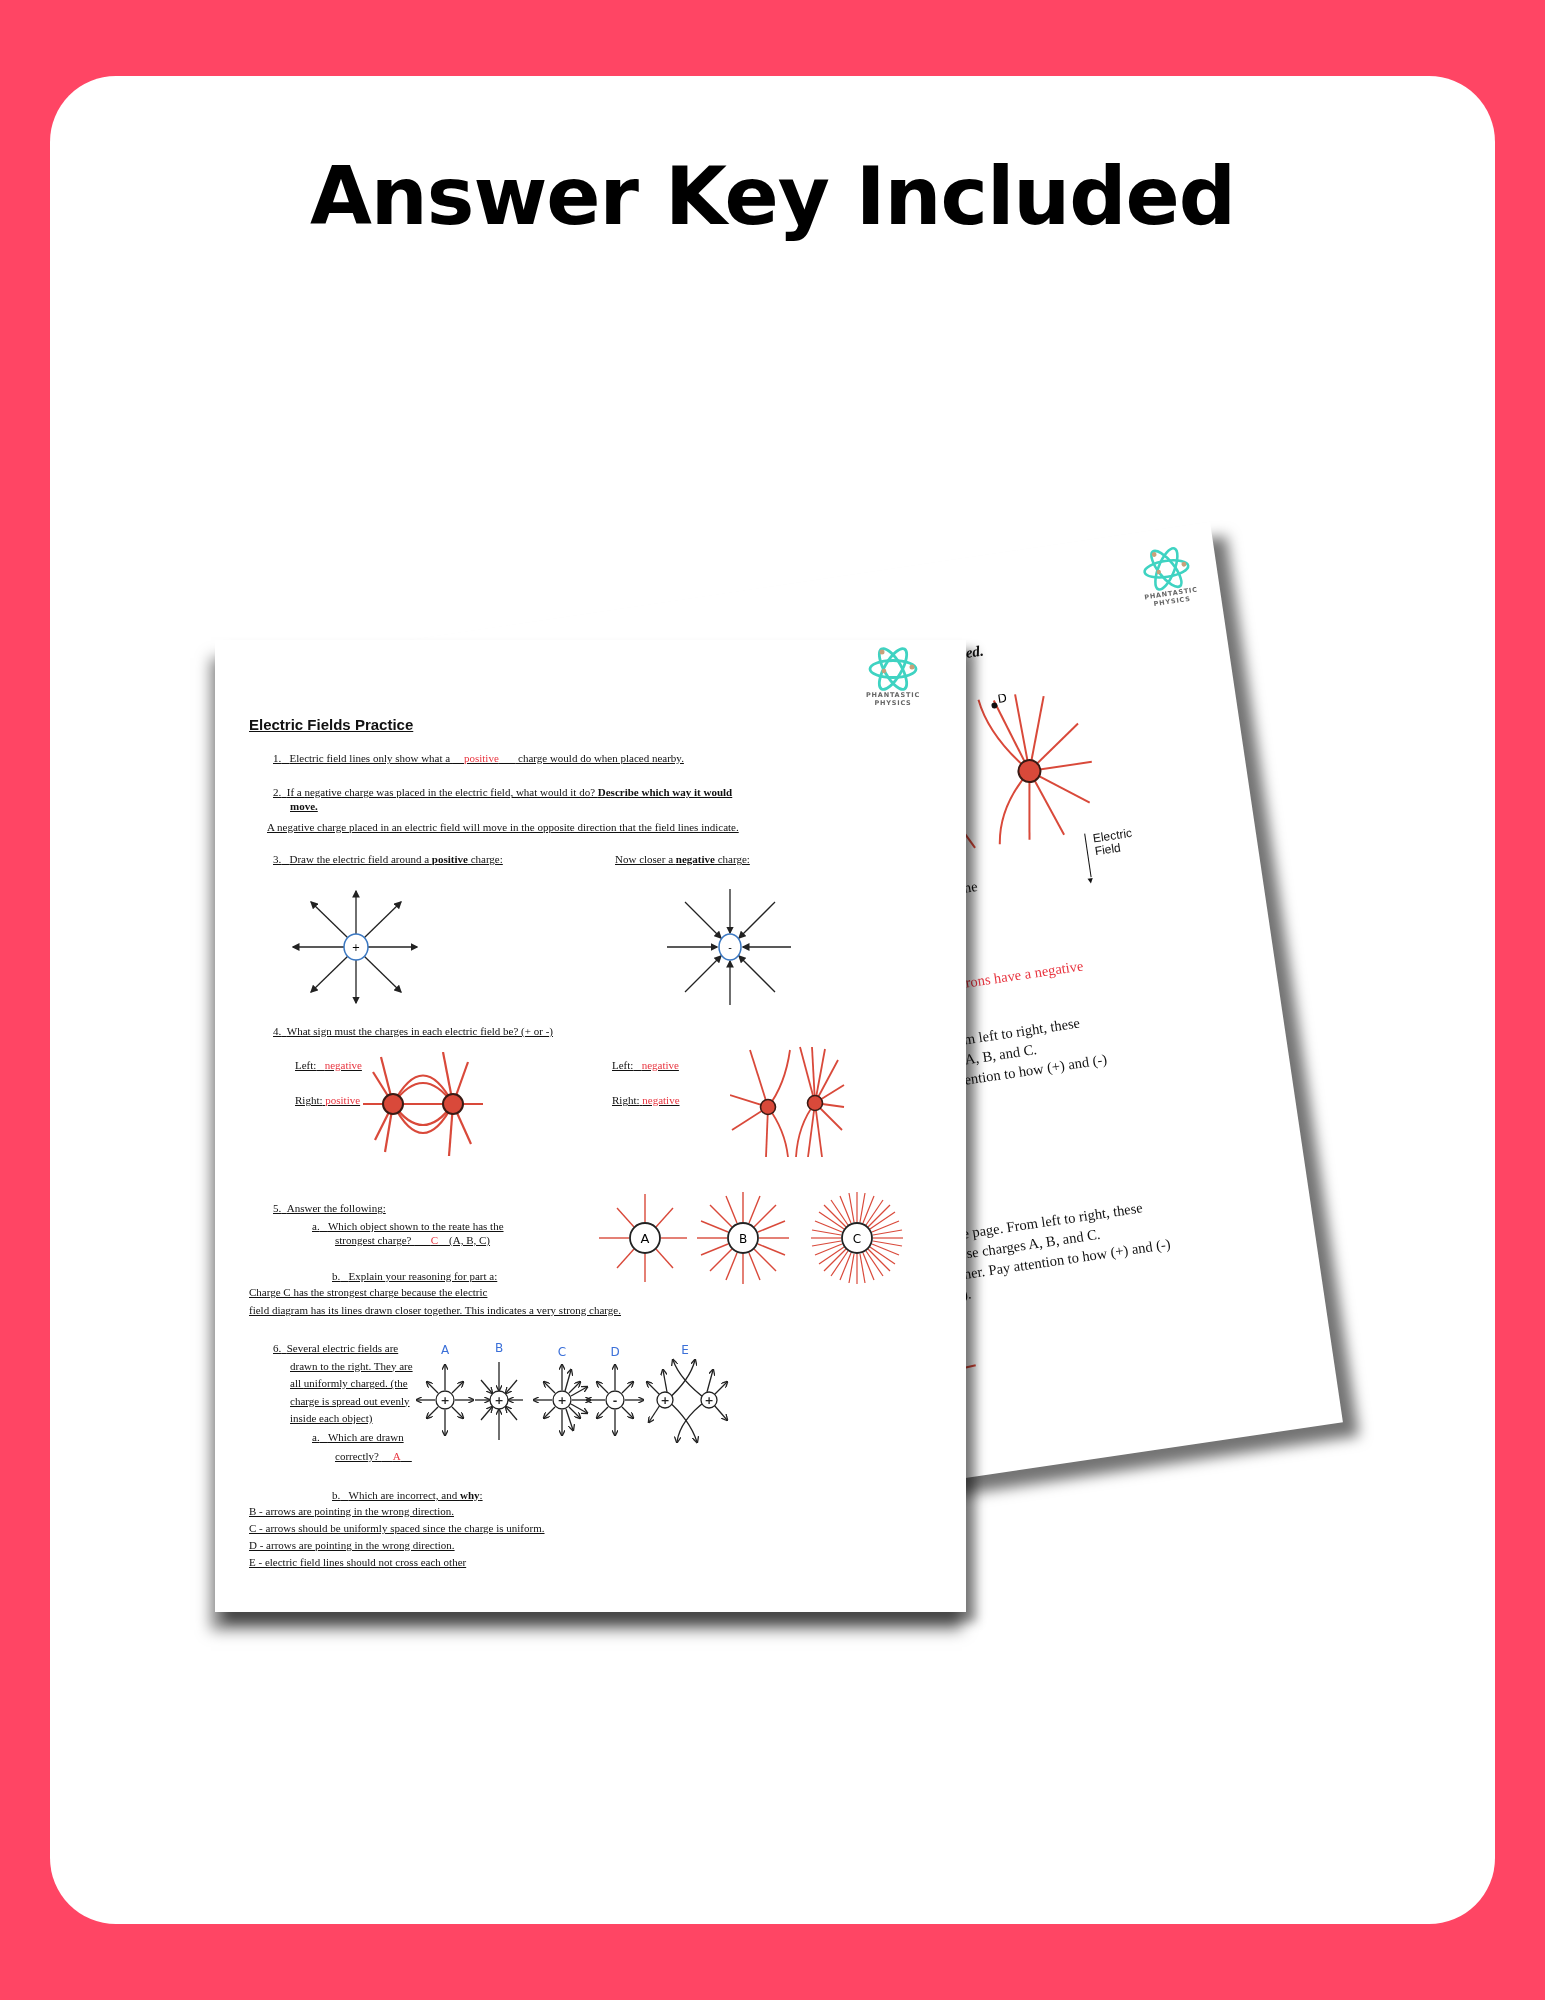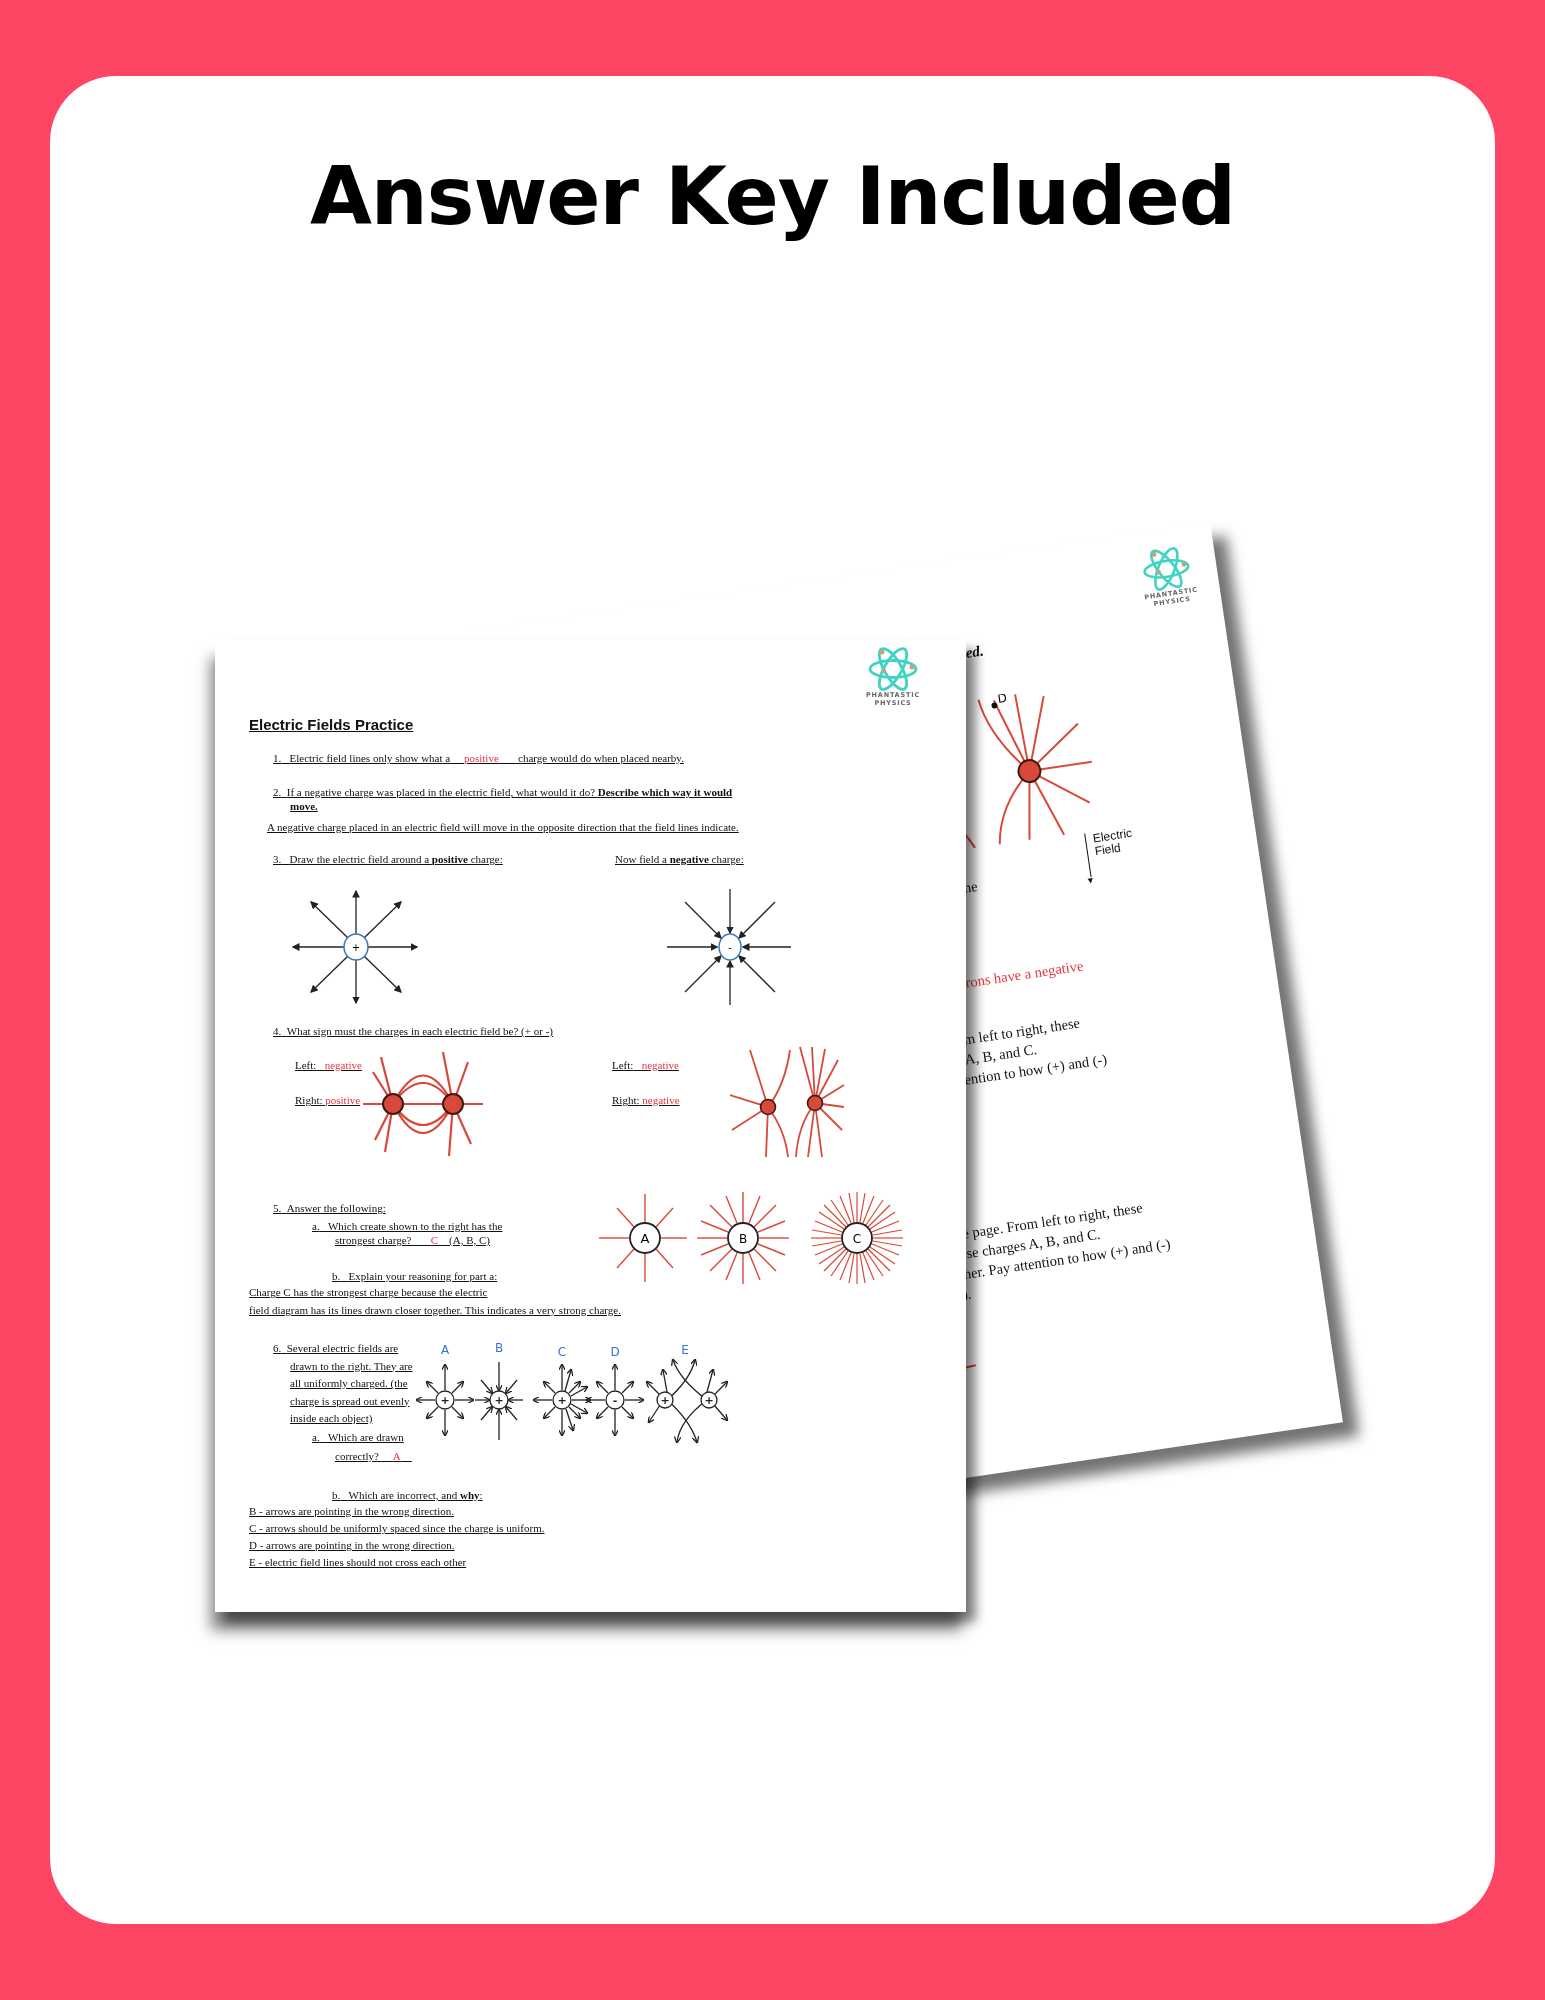--- a/index.html
+++ b/index.html
@@ -151,21 +151,21 @@
   <div class="fp" style="left:58px;top:146px;">
     <span>2.</span>&nbsp;&nbsp;<span>If a </span><u>negative</u><span> charge was placed in the electric field, what would it do? </span><b>Describe which way it would</b><br>
     <span style="padding-left:17px;"><b>move.</b></span>
   </div>
   <div class="fp red" style="left:52px;top:181px;">A negative charge placed in an electric field will move in the opposite direction that the field lines indicate.</div>
 
   <div class="fp" style="left:58px;top:213px;">
     <span>3.</span>&nbsp;&nbsp;&nbsp;<span>Draw the electric field around a </span><b>positive</b><span> charge:</span>
   </div>
   <div class="fp" style="left:400px;top:213px;">
-    <span>Now field a </span><b>negative</b><span> charge:</span>
+    <span>Now closer a </span><b>negative</b><span> charge:</span>
   </div>
 
   <svg style="position:absolute;left:76px;top:247px;" width="130" height="120" viewBox="0 0 130 120">
     <defs>
         <marker id="ah" markerWidth="6" markerHeight="6" refX="5" refY="3" orient="auto">
           <path d="M0 0 L6 3 L0 6 z" fill="#222"></path>
         </marker>
       </defs>
     <g stroke="#222" stroke-width="1.3" marker-end="url(#ah)">
       <line x1="65" y1="48" x2="65" y2="4"></line>
@@ -247,21 +247,21 @@
         <path d="M85 58 L92 112"></path>
         <path d="M85 58 L78 112"></path>
         <path d="M85 58 Q68 80 66 112"></path>
     </g>
     <circle cx="38" cy="62" r="7.5" fill="#d9493a" stroke="#3a1a14" stroke-width="1.6"></circle>
     <circle cx="85" cy="58" r="7.5" fill="#d9493a" stroke="#3a1a14" stroke-width="1.6"></circle>
   </svg>
 
   <div class="fp" style="left:58px;top:562px;"><span>5.</span>&nbsp;&nbsp;<span>Answer the following:</span></div>
   <div class="fp" style="left:97px;top:580px;">
-    <span>a.</span>&nbsp;&nbsp;&nbsp;<span>Which create shown to the right has the</span><br>
+    <span>a.</span>&nbsp;&nbsp;&nbsp;<span>Which object shown to the reate has the</span><br>
     <span style="padding-left:23px;"><span>strongest charge? </span><span>___</span><span class="red">C</span><span>__</span><span>(A, B, C)</span></span>
   </div>
   <div class="fp" style="left:97px;top:630px;"><span style="padding-left:20px;">b.</span>&nbsp;&nbsp;&nbsp;<span>Explain your reasoning for part a:</span></div>
   <div class="fp red" style="left:34px;top:646px;">Charge C has the strongest charge because the electric</div>
   <div class="fp red" style="left:34px;top:664px;">field diagram has its lines drawn closer together. This indicates a very strong charge.</div>
 
   <svg style="position:absolute;left:380px;top:548px;" width="345" height="100" viewBox="0 0 345 100">
     <g stroke="#d9493a" stroke-width="1.4" fill="none">
 
       <line x1="50" y1="34" x2="50" y2="6"></line>

